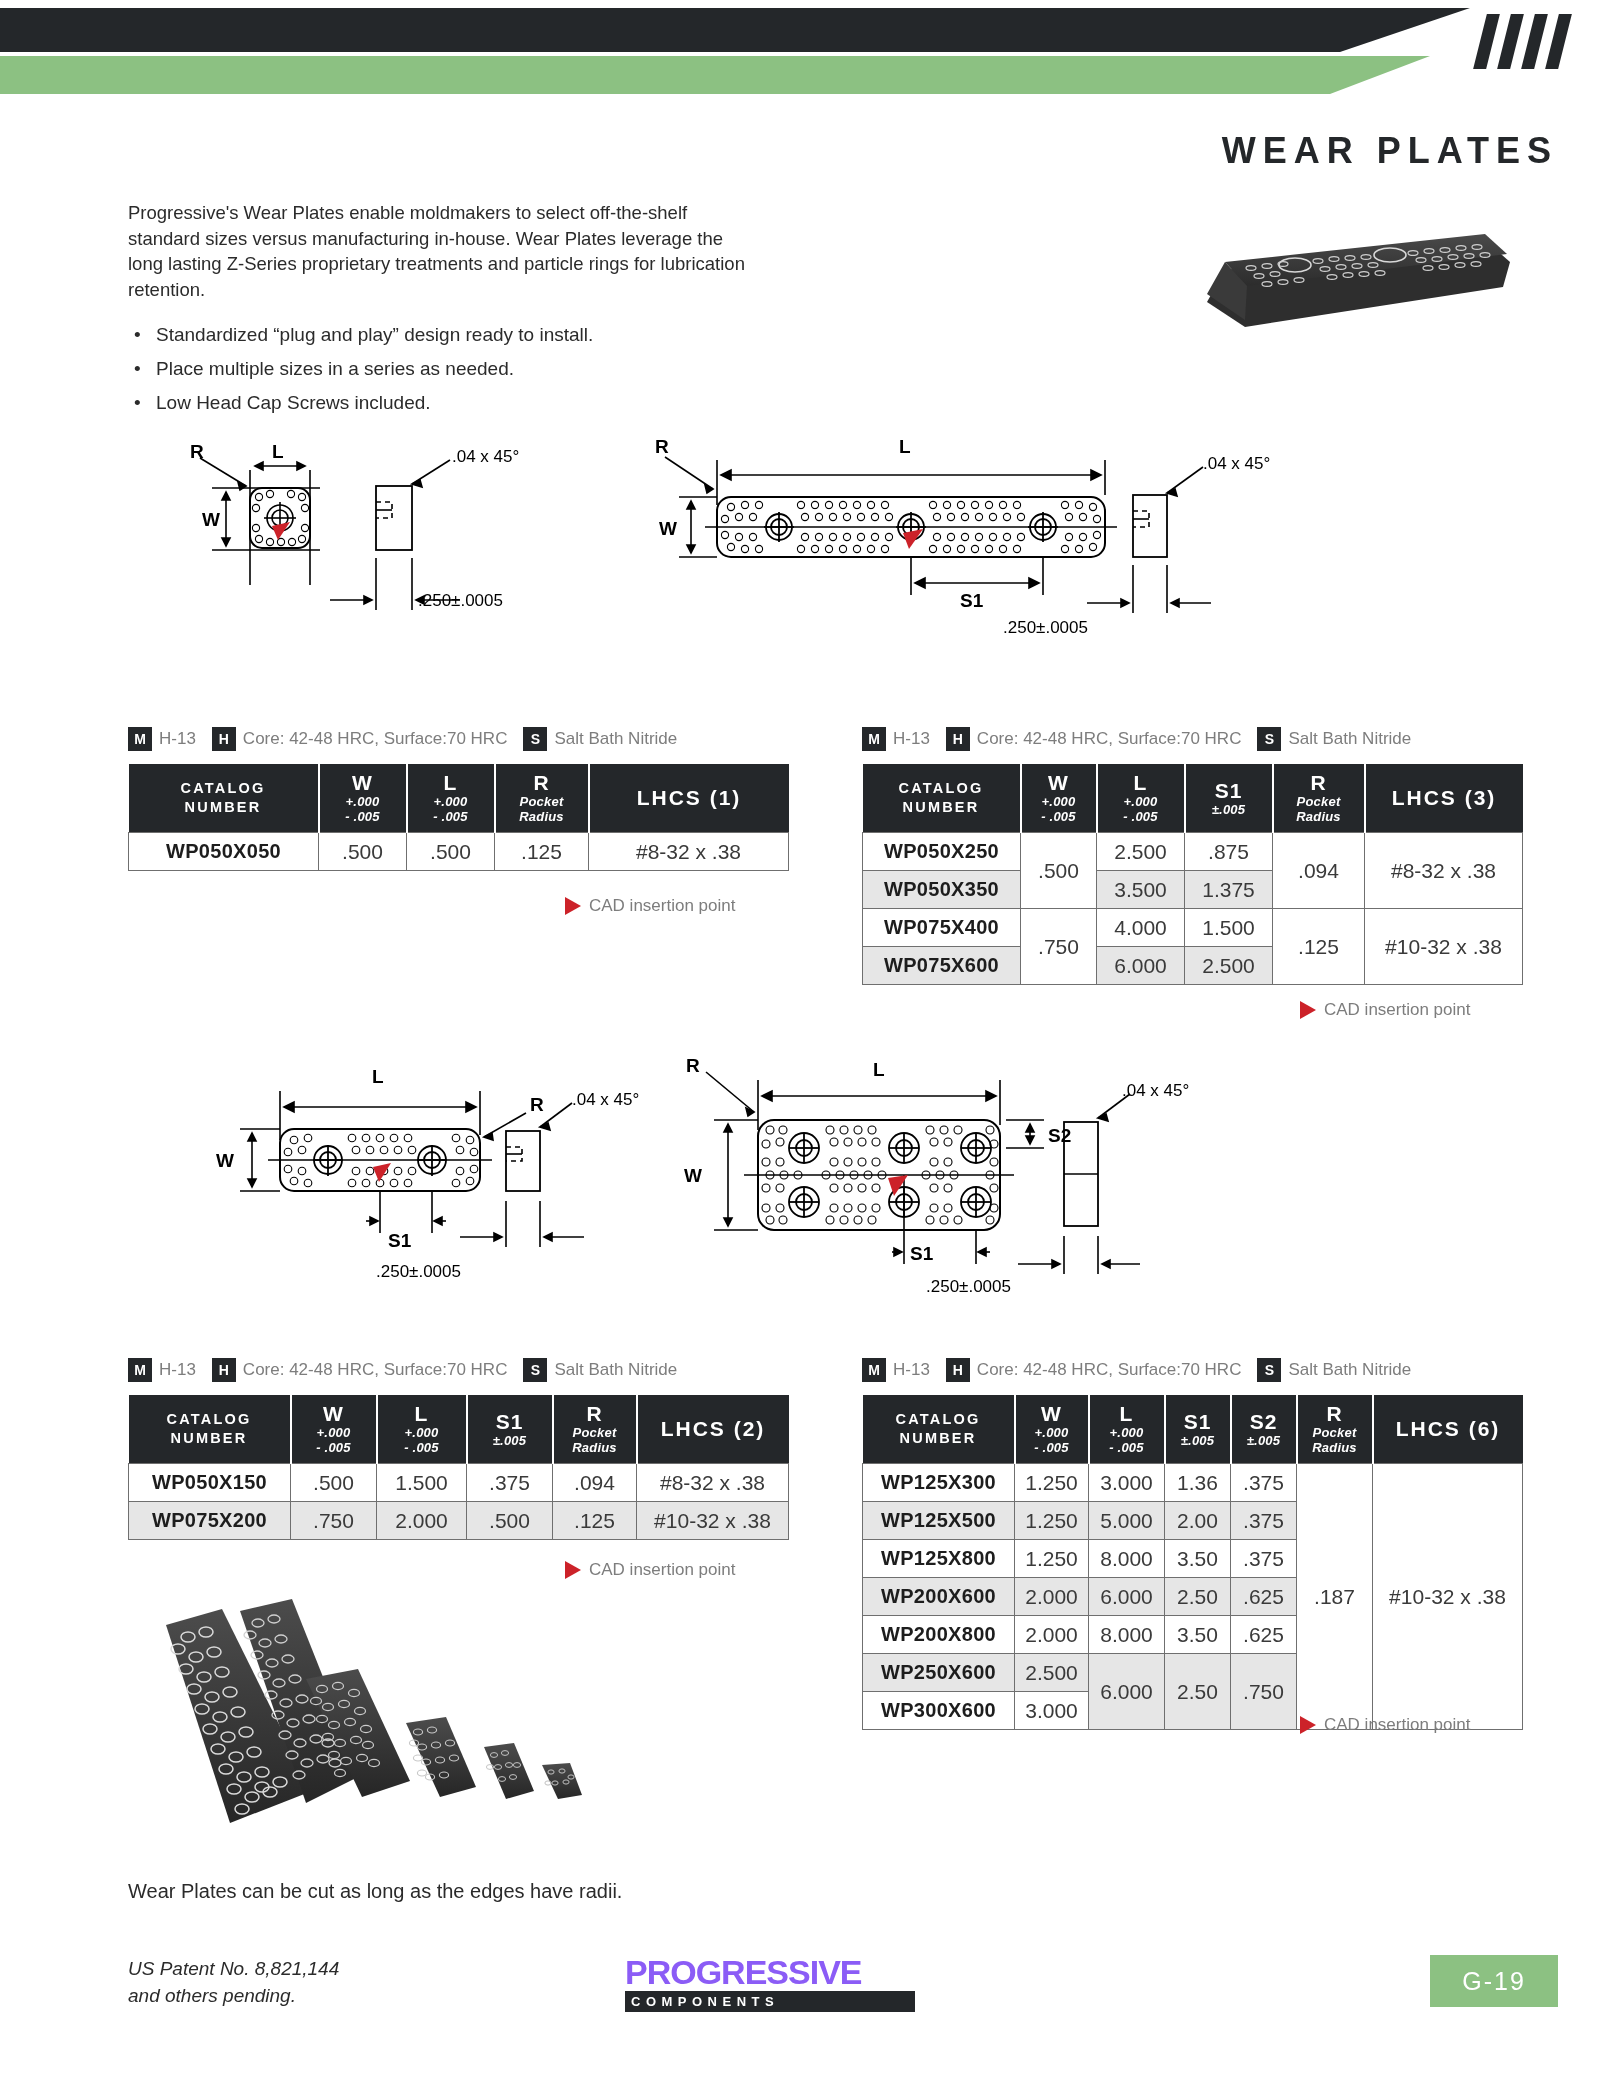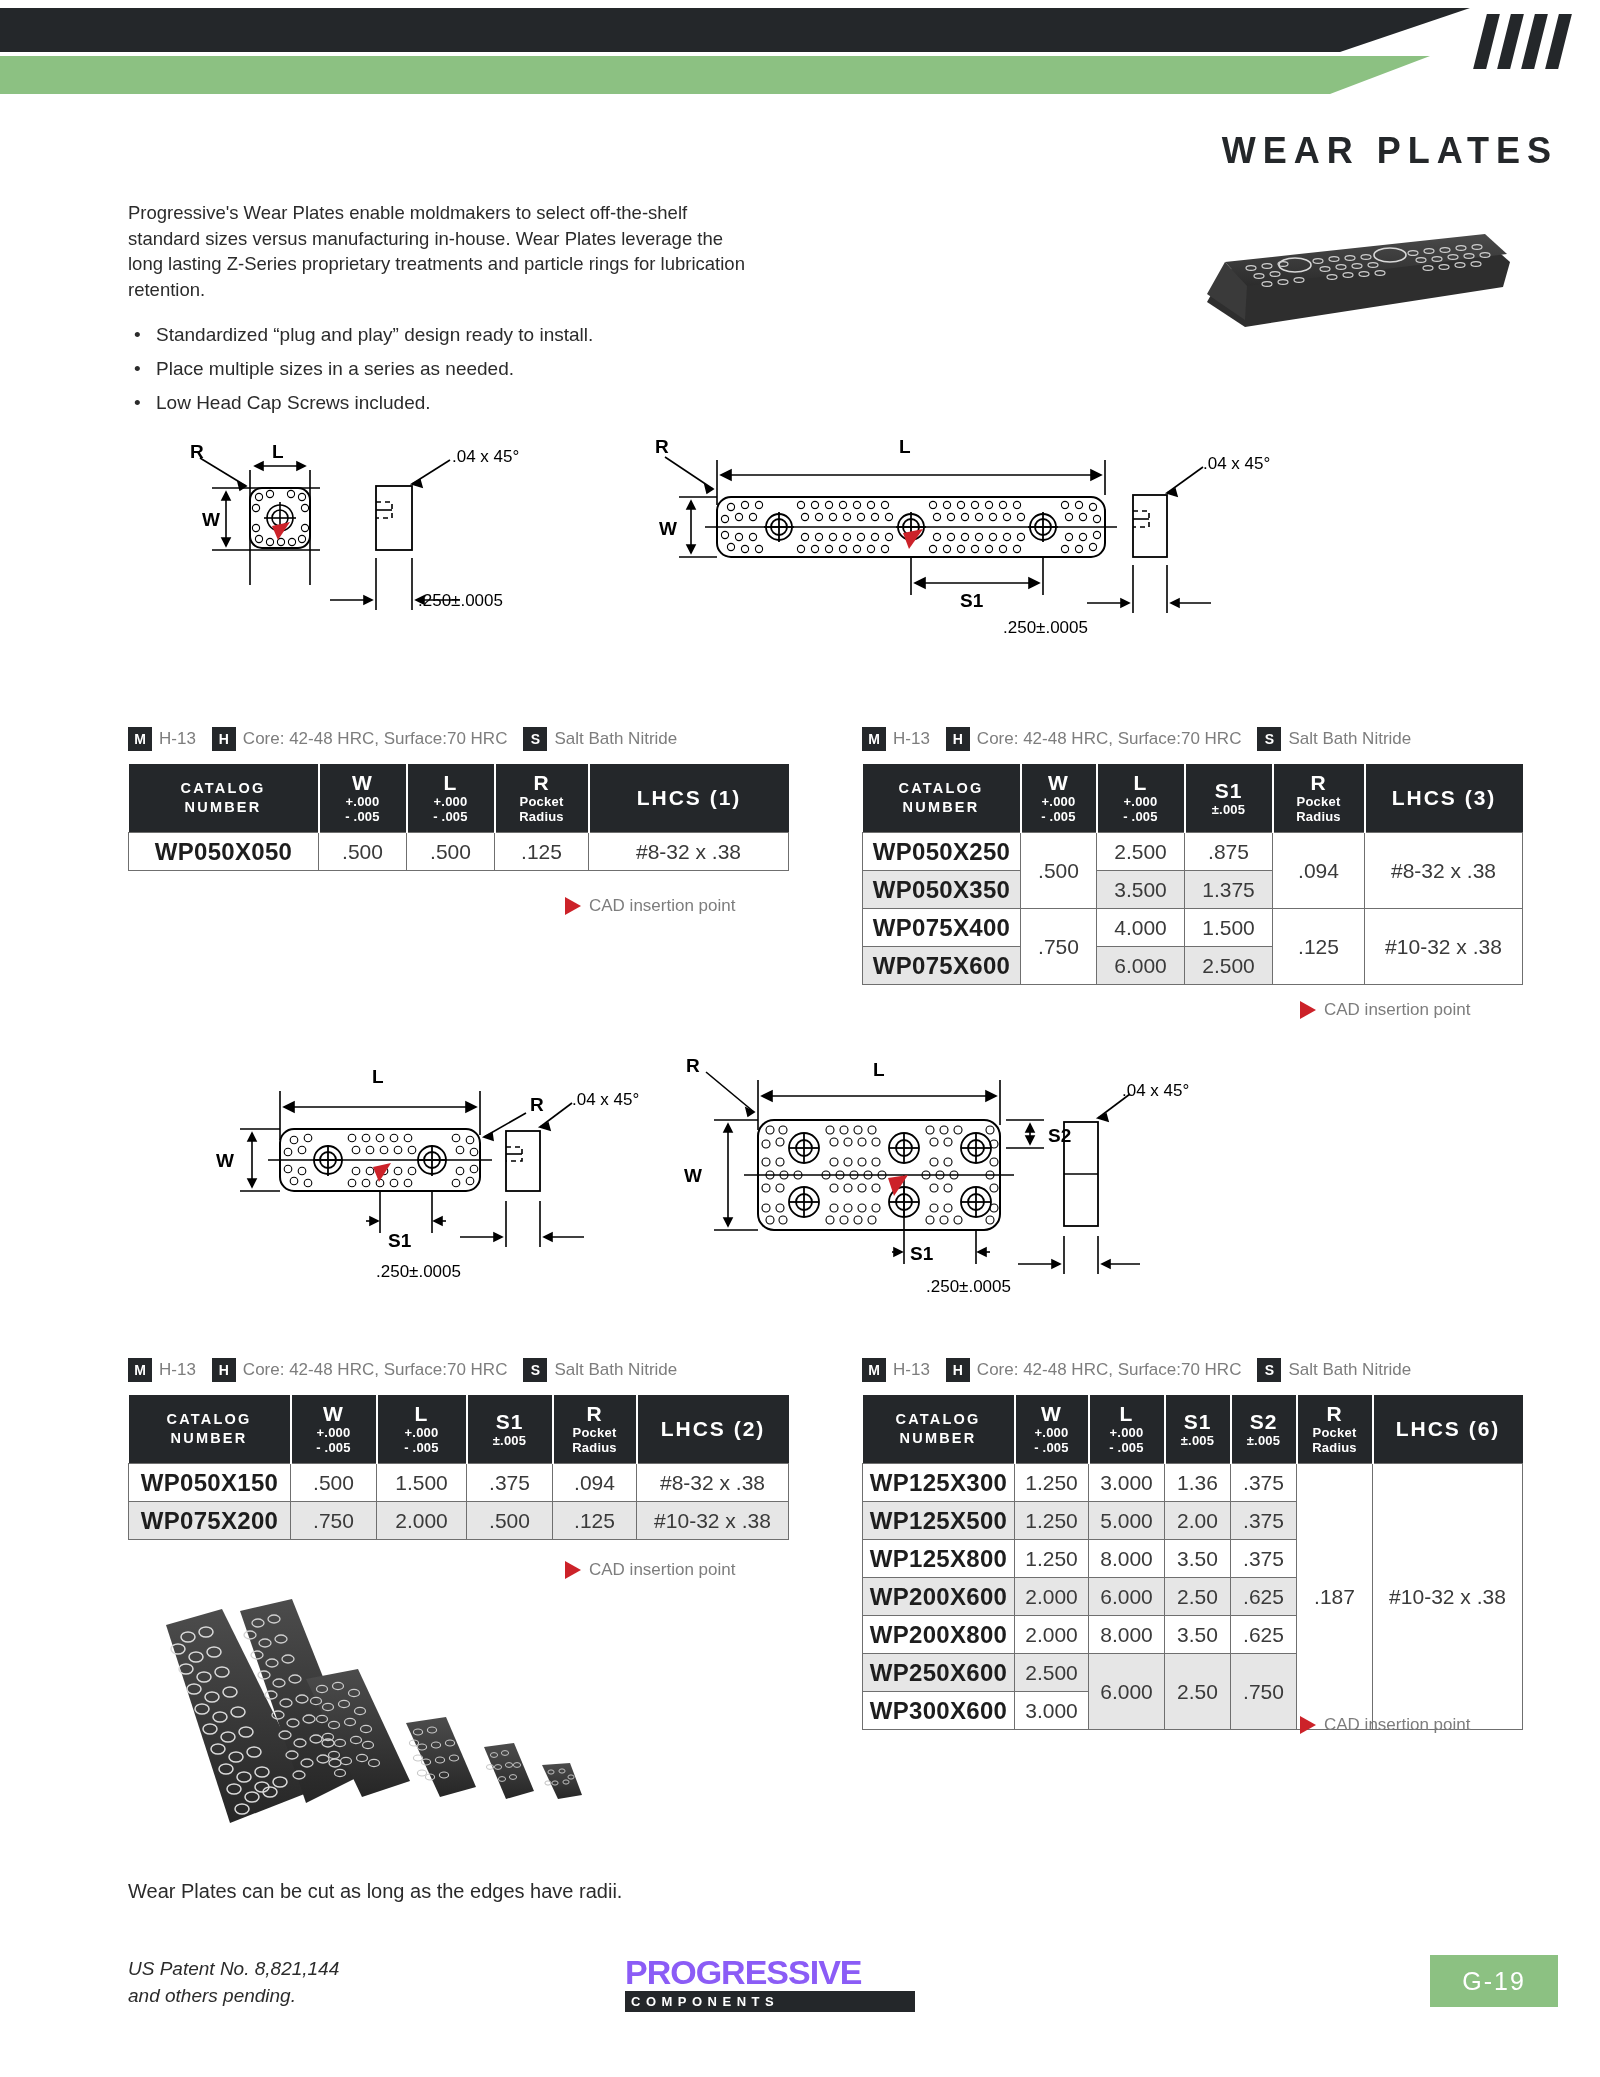--- a/index.html
+++ b/index.html
@@ -48,24 +48,24 @@
 
   
   table.pt{position:absolute;border-collapse:collapse;table-layout:fixed;}
   table.pt th{background:#24272a;color:#fff;vertical-align:middle;text-align:center;
               border-left:2px solid #fff;border-right:2px solid #fff;padding:8px 2px;}
   table.pt th:first-child{border-left:none;}
   table.pt th:last-child{border-right:none;}
   table.pt td{border:1px solid #6f6f6f;text-align:center;font-size:21px;color:#3a3a3a;
               height:37px;padding:0 2px;background:#fff;}
   table.pt tr.alt td{background:#e6e6e6;}
-  table.pt td.cat{font-weight:bold;font-size:24px;color:#1d1d1d;letter-spacing:.3px;}
+  table.pt td.cat{font-weight:bold;font-size:20px;color:#1d1d1d;letter-spacing:.3px;}
   table.pt td.span{border-top:1px solid #6f6f6f;border-bottom:1px solid #6f6f6f;}
   .th-main{font-size:21px;font-weight:bold;letter-spacing:1px;line-height:22px;}
-  .th-sub{font-size:13px;font-weight:bold;line-height:15px;letter-spacing:.2px;}
+  .th-sub{font-size:13px;font-weight:bold;line-height:15px;letter-spacing:.2px;font-style:italic;}
   .th-cat{font-size:14.5px;font-weight:bold;letter-spacing:2.2px;line-height:19px;}
   .th-lhcs{font-size:21px;font-weight:bold;letter-spacing:2px;}
 
   
   .cadnote{position:absolute;display:flex;align-items:center;font-size:17px;color:#7d7d7d;white-space:nowrap;}
   .cadtri{width:0;height:0;border-top:9px solid transparent;border-bottom:9px solid transparent;
           border-left:16px solid #cc2229;margin-right:8px;}
 
   
   .family{position:absolute;left:110px;top:1595px;width:560px;height:260px;}

